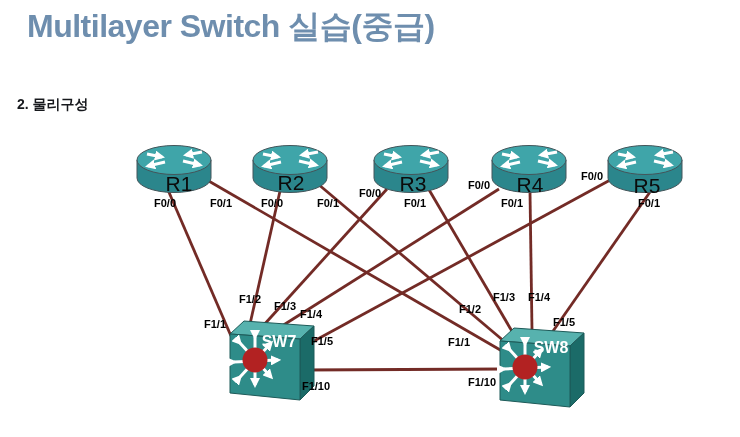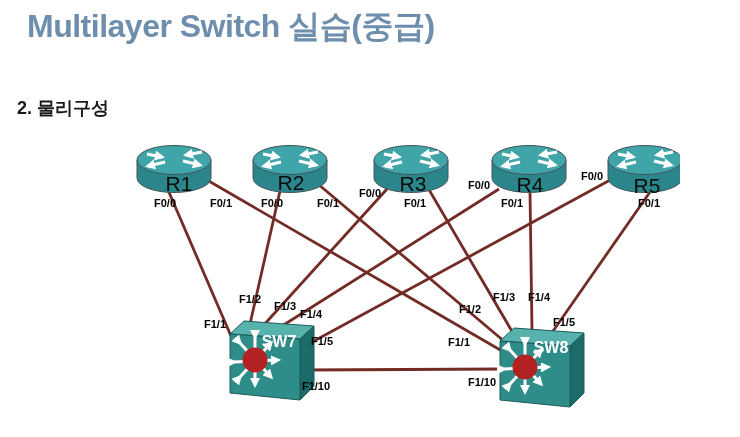--- a/index.html
+++ b/index.html
@@ -1,20 +1,20 @@
 <!DOCTYPE html>
 <html><head>
 <meta charset="utf-8">
 <style>
   html,body{margin:0;padding:0;background:#fff;}
   #page{position:relative;width:680px;height:437px;background:#ffffff;overflow:hidden;
-        font-family:"Liberation Sans",sans-serif;}
+        font-family:"Liberation Sans",sans-serif;padding-left:17px;}
   #title{position:absolute;left:27px;top:5px;font-size:32px;font-weight:bold;
          color:#6E8EAE;letter-spacing:-0.5px;white-space:nowrap;}
-  #section{position:absolute;left:17px;top:96px;font-size:18px;font-weight:bold;
+  #section{position:absolute;left:17px;top:96px;font-size:14px;font-weight:bold;
            color:#17191d;white-space:nowrap;}
   #diagram{position:absolute;left:0;top:0;}
   .link{stroke:#732B26;stroke-width:2.8;}
   .iflbl{font:bold 11px "Liberation Sans",sans-serif;fill:#000;text-anchor:middle;}
   .nodelbl{font:400 21px "Liberation Sans",sans-serif;fill:#0b0b0b;text-anchor:middle;}
   .swlbl{font:bold 16px "Liberation Sans",sans-serif;fill:#ffffff;text-anchor:middle;}
 </style>
 </head>
 <body>
 

